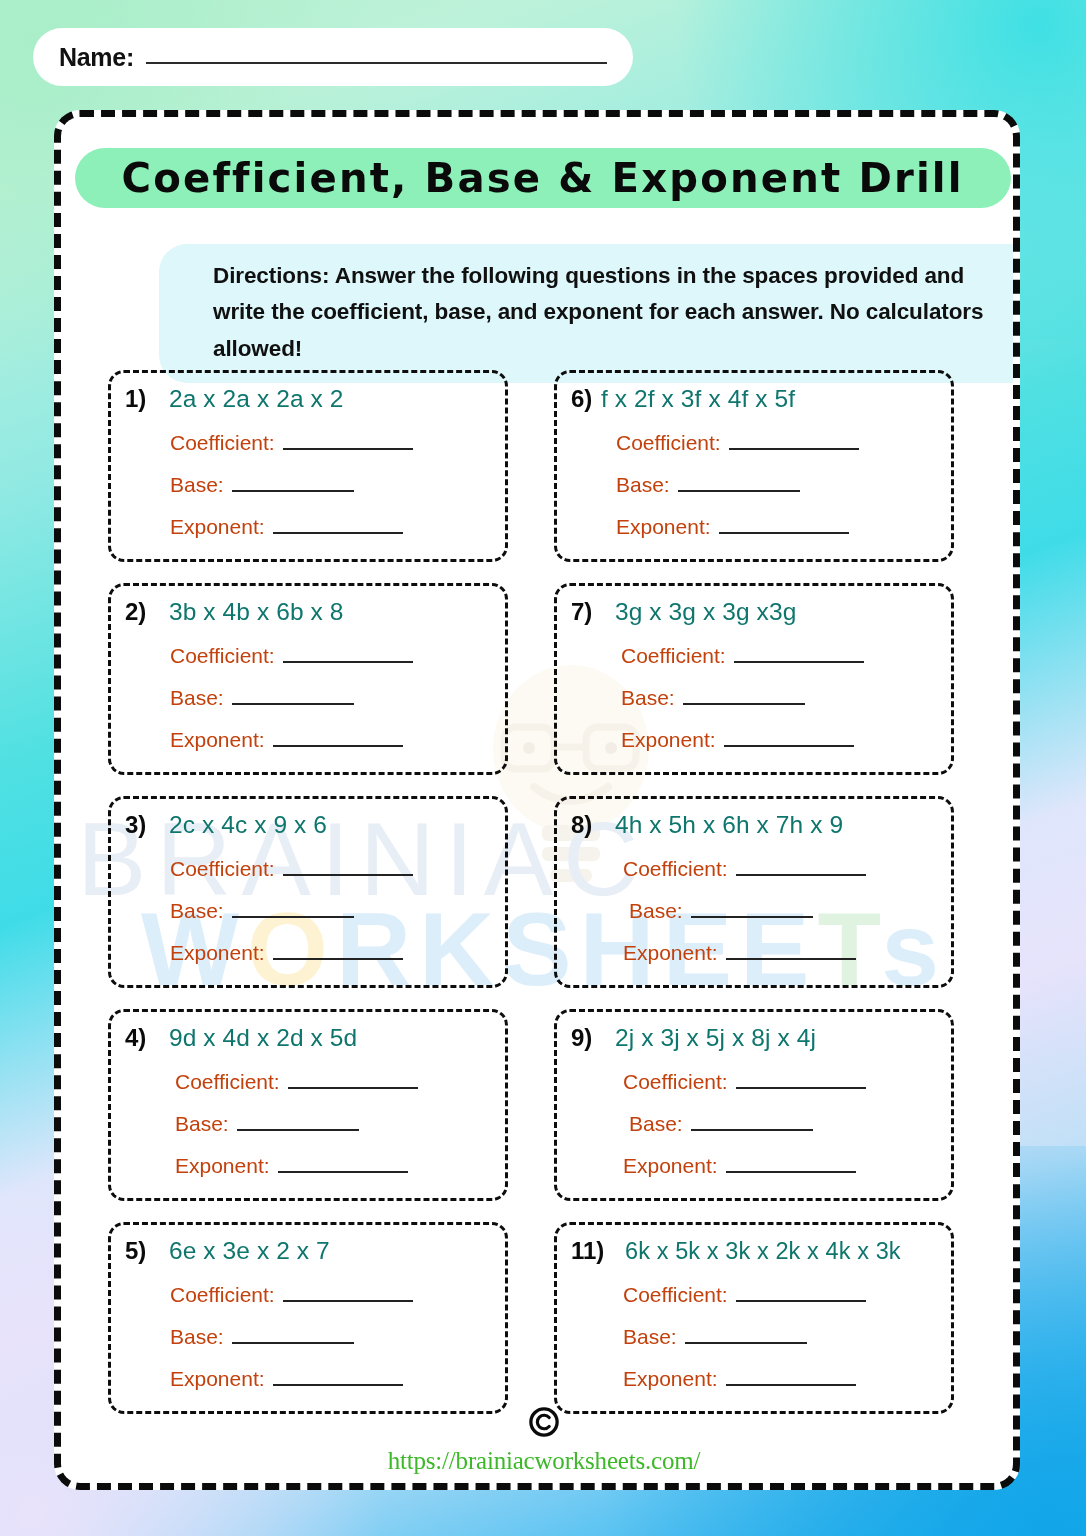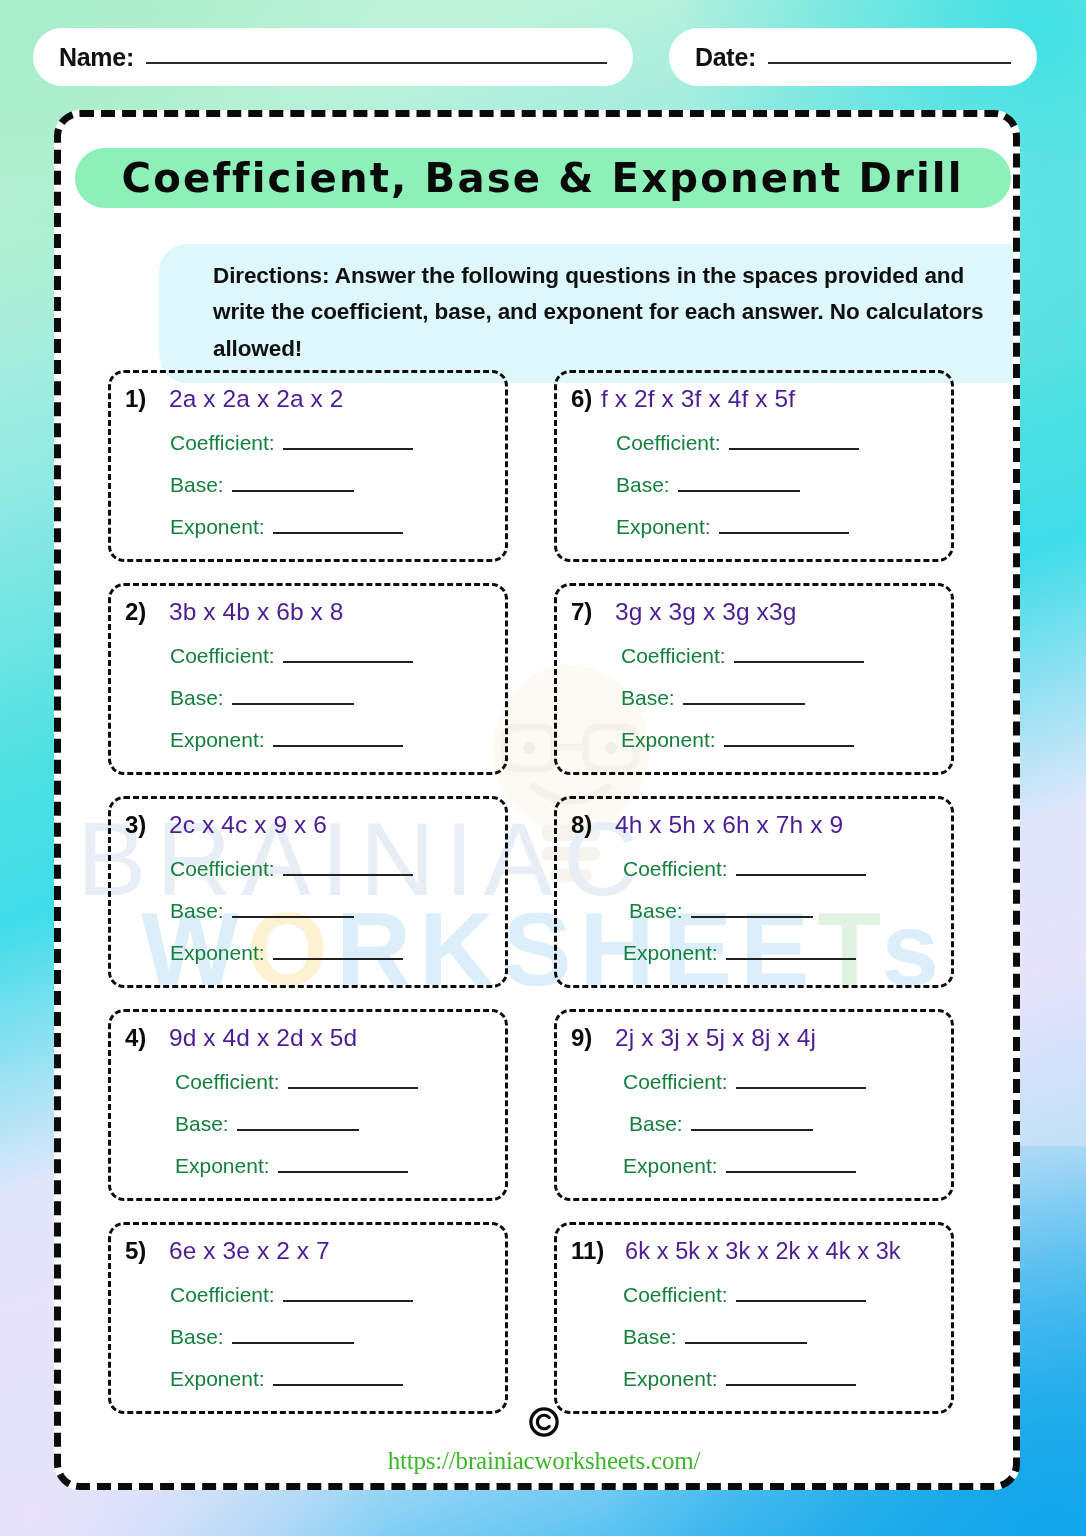--- a/index.html
+++ b/index.html
@@ -230,36 +230,36 @@
   .q-num {
     font-size: 24px;
     font-weight: bold;
     color: #0b0b0b;
     min-width: 44px;
     flex: 0 0 auto;
   }
   .q-num.wide { min-width: 54px; }
   .q-expr {
     font-size: 24.5px;
-    color: #4c1d95;
+    color: #0f766e;
     white-space: nowrap;
     letter-spacing: 0.1px;
   }
 
   .q-field {
     display: flex;
     align-items: baseline;
     margin-top: 18px;
   }
   .q-field.indent1 { padding-left: 45px; }
   .q-field.indent2 { padding-left: 50px; }
   .q-field.indent3 { padding-left: 52px; }
   .f-label {
     font-size: 21px;
-    color: #15803d;
+    color: #c2410c;
     white-space: nowrap;
   }
   .f-rule {
     width: 130px;
     border-bottom: 2px solid #222222;
     margin-left: 8px;
     height: 11px;
   }
   .f-rule.short { width: 122px; }
 
@@ -294,24 +294,20 @@
 
   <div class="bg-gradient"></div>
   <div class="bg-tl"></div>
   <div class="bg-tr"></div>
   <div class="bg-bl"></div>
   <div class="bg-br"></div>
 
   <div class="name-date-row">
     <div class="field-pill name">
       <span class="field-label">Name:</span>
-      <span class="field-rule"></span>
-    </div>
-    <div class="field-pill date">
-      <span class="field-label">Date:</span>
       <span class="field-rule"></span>
     </div>
   </div>
 
   <div class="sheet">
 
     <div class="watermark">
       <svg class="wm-mascot" viewBox="0 0 230 250">
         <ellipse cx="115" cy="92" rx="78" ry="84" fill="#fbf6e8"></ellipse>
         <rect x="86" y="168" width="58" height="16" rx="6" fill="#efe9dc"></rect>

